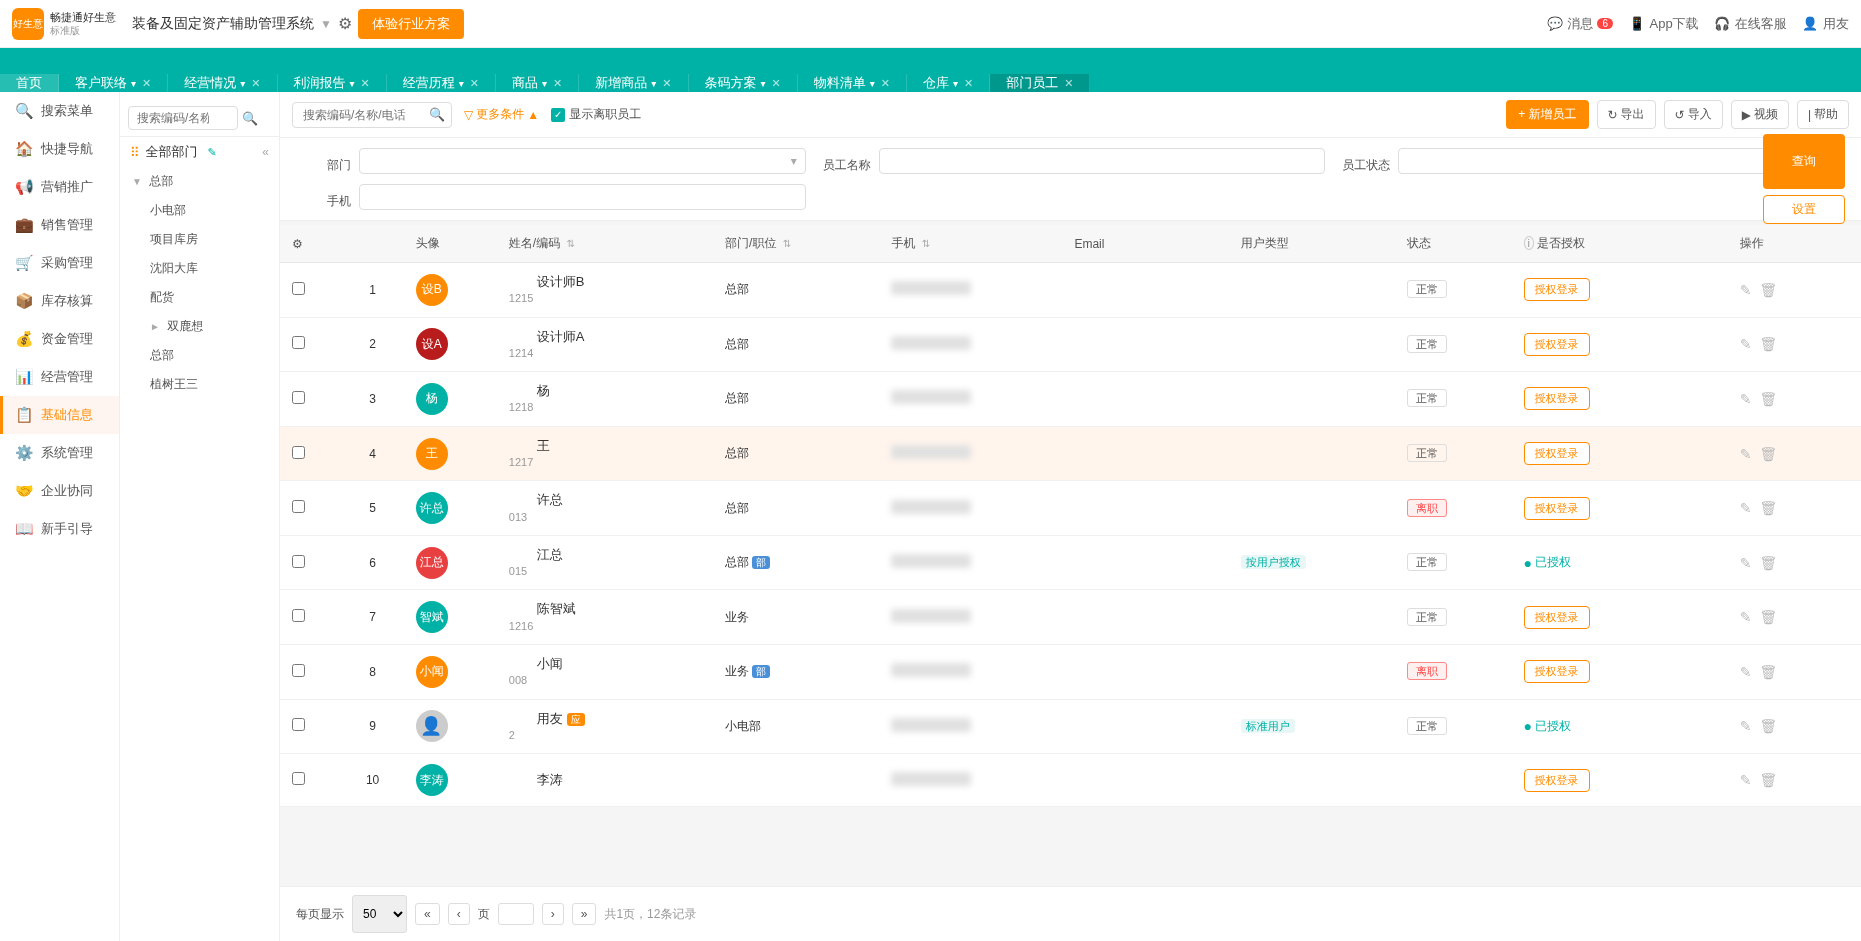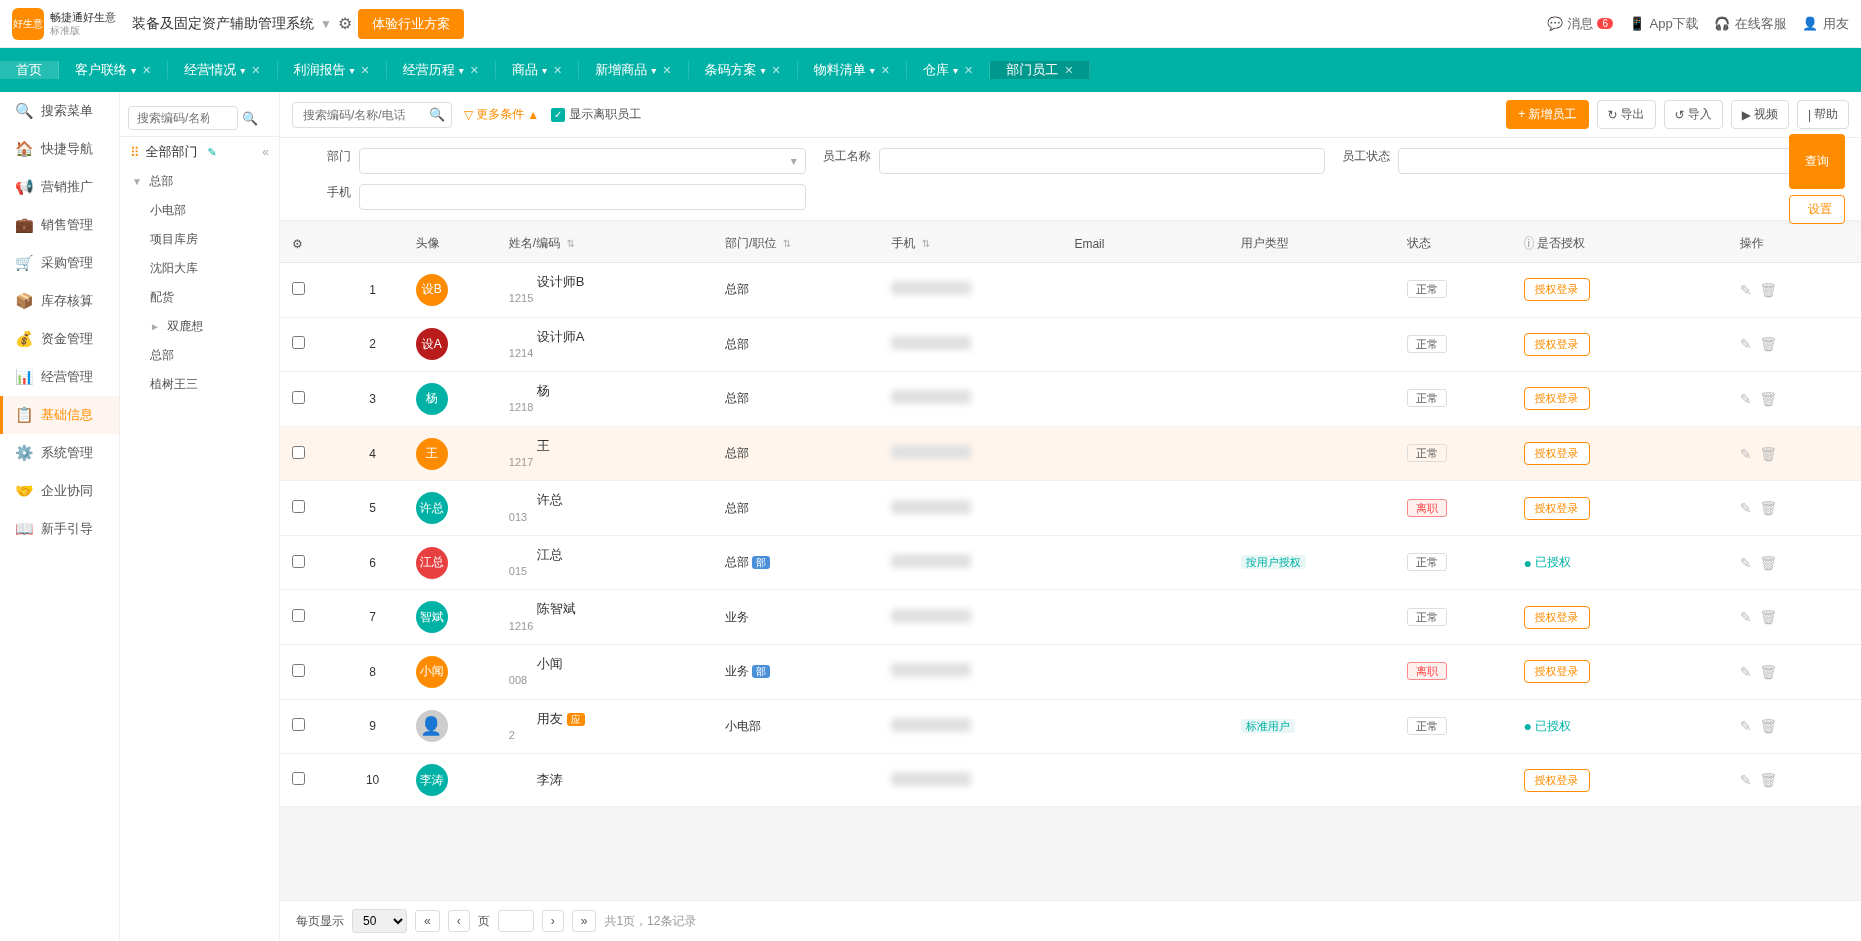--- a/index.html
+++ b/index.html
@@ -82,21 +82,21 @@
       color: #666;
       font-size: 16px;
       cursor: pointer;
     }
 
     
     .nav-bar {
       background: #00b2a5;
       height: 44px;
       display: flex;
-      align-items: center;
+      align-items: flex-end;
       padding-left: 0;
     }
     .nav-tab {
       display: flex;
       align-items: center;
       padding: 0 16px;
       color: #fff;
       font-size: 13px;
       cursor: pointer;
       white-space: nowrap;
@@ -285,21 +285,21 @@
       background: #fff;
       padding: 10px 16px;
       border-bottom: 1px solid #eee;
       display: grid;
       grid-template-columns: 1fr 1fr 1fr;
       gap: 10px;
       position: relative;
     }
     .filter-row {
       display: flex;
-      align-items: flex-start;
+      align-items: flex-end;
       gap: 8px;
     }
     .filter-label {
       font-size: 12px;
       color: #555;
       white-space: nowrap;
       width: 55px;
       text-align: right;
     }
     .filter-input {
@@ -338,21 +338,21 @@
       border-radius: 4px;
       padding: 19px 16px;
       cursor: pointer;
       font-size: 12px;
     }
     .btn-set {
       background: #fff;
       color: #ff8c00;
       border: 1px solid #ff8c00;
       border-radius: 4px;
-      padding: 5px 12px;
+      padding: 5px 28px;
       cursor: pointer;
       font-size: 12px;
       text-align: right;
     }
 
     
     .table-scroll {
       flex: 1;
       overflow-y: auto;
       background: #f5f5f5;
@@ -466,21 +466,21 @@
       padding: 8px 16px;
       display: flex;
       align-items: center;
       gap: 8px;
       font-size: 12px;
       color: #555;
     }
     .page-size-select {
       border: 1px solid #ddd;
       border-radius: 3px;
-      padding: 3px 6px;
+      padding: 10px 6px;
       font-size: 12px;
     }
     .page-btn {
       border: 1px solid #ddd;
       background: #fff;
       border-radius: 3px;
       padding: 3px 8px;
       cursor: pointer;
       font-size: 12px;
       color: #555;

